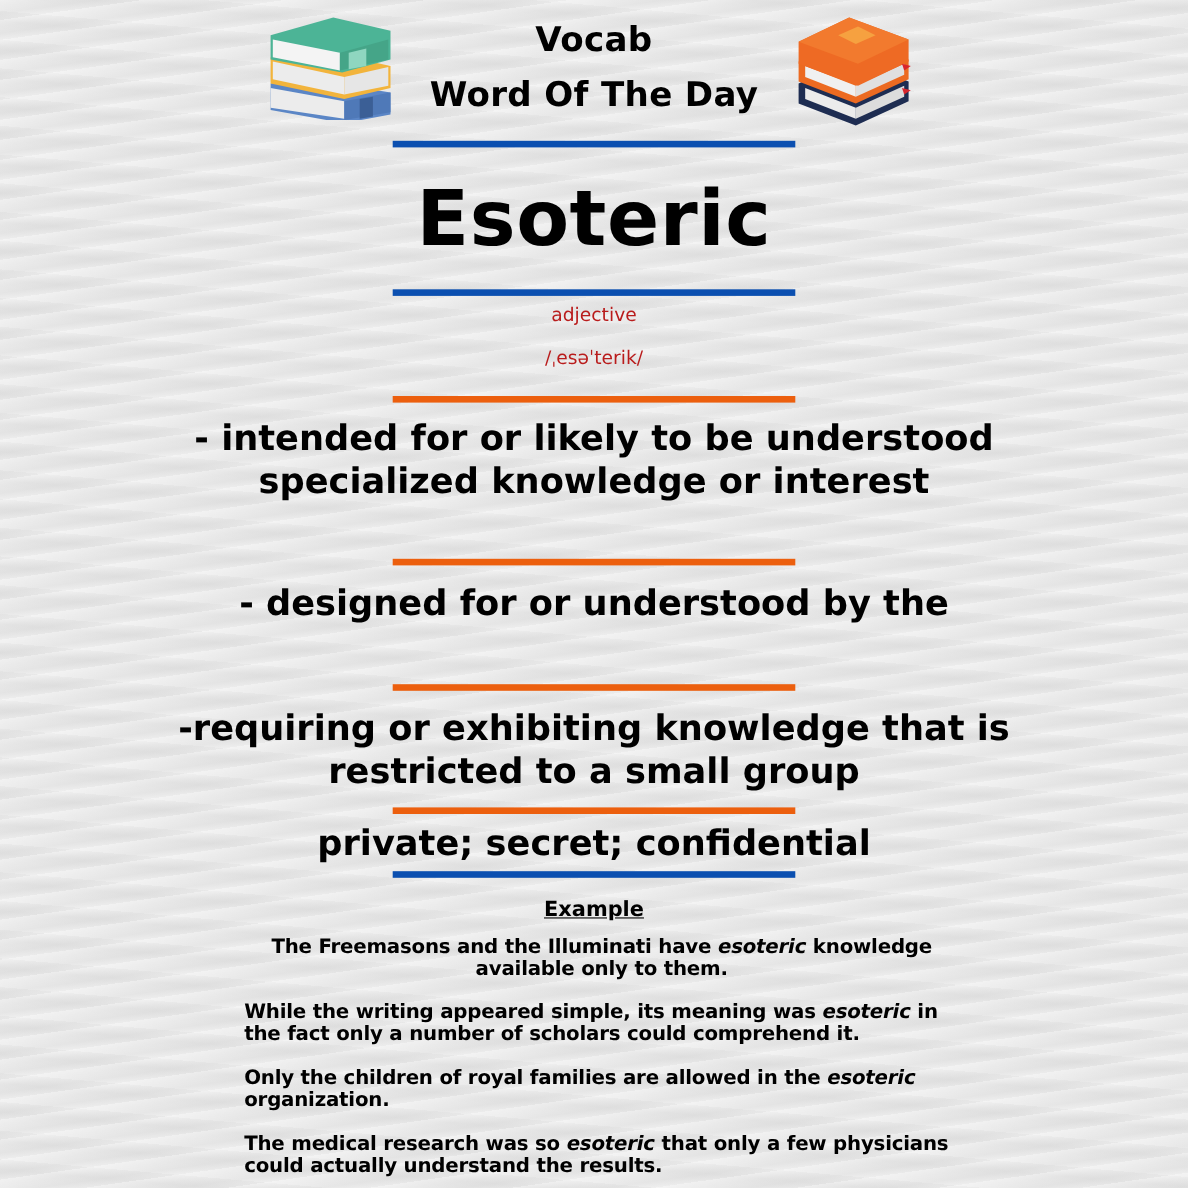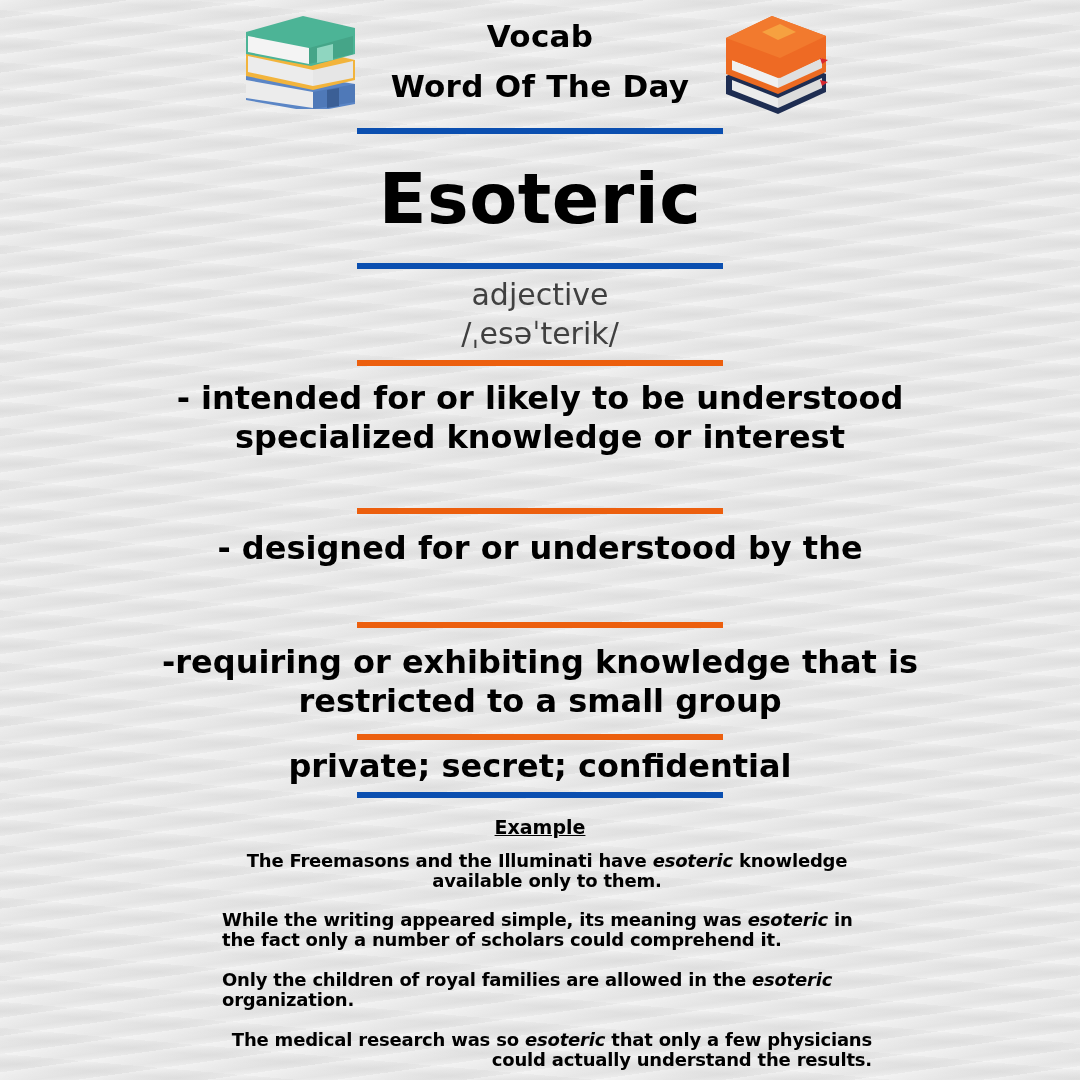--- a/index.html
+++ b/index.html
@@ -12,21 +12,21 @@
     font-family: "DejaVu Sans", sans-serif;
     color:#000;
   }
   .abs { position:absolute; }
   .center { left:0; width:1080px; text-align:center; }
   .rule { position:absolute; left:357px; width:366px; height:6px; }
   .blue { background:#0b4fb0; }
   .orange { background:#ec5f0e; }
   .hdr { font-weight:bold; font-size:31px; letter-spacing:0.3px; }
   .word { font-weight:bold; font-size:70px; letter-spacing:0.5px; }
-  .pos { font-size:30px; color:#404040; font-family:"DejaVu Sans", sans-serif; }
+  .pos { font-size:17px; color:#b91c1c; font-family:"DejaVu Sans", sans-serif; }
   .def { font-weight:bold; font-size:32px; line-height:39px; }
   .ex-title { font-weight:bold; font-size:19px; text-decoration:underline; }
   .ex { position:absolute; left:222px; width:650px; font-weight:bold; font-size:18px; line-height:20px; letter-spacing:-0.2px; }
   .ex i { font-style:italic; }
 </style>
 </head>
 <body>
 
 <div class="abs" style="left:243px; top:14px; width:115px; height:95px;">
   <svg width="115" height="95" viewBox="0 0 115 95">
@@ -108,15 +108,15 @@
 
 <div class="ex" style="top:851px;text-align:center;">
   <span>The Freemasons and the Illuminati have </span><i>esoteric</i><span> knowledge available only to them.</span>
 </div>
 <div class="ex" style="top:910px;">
   <span>While the writing appeared simple, its meaning was </span><i>esoteric</i><span> in the fact only a number of scholars could comprehend it.</span>
 </div>
 <div class="ex" style="top:970px;">
   <span>Only the children of royal families are allowed in the </span><i>esoteric</i><span> organization.</span>
 </div>
-<div class="ex" style="top:1030px;text-align:right;">
+<div class="ex" style="top:1030px;">
   <span>The medical research was so </span><i>esoteric</i><span> that only a few physicians could actually understand the results.</span>
 </div>
 
 </body></html>

